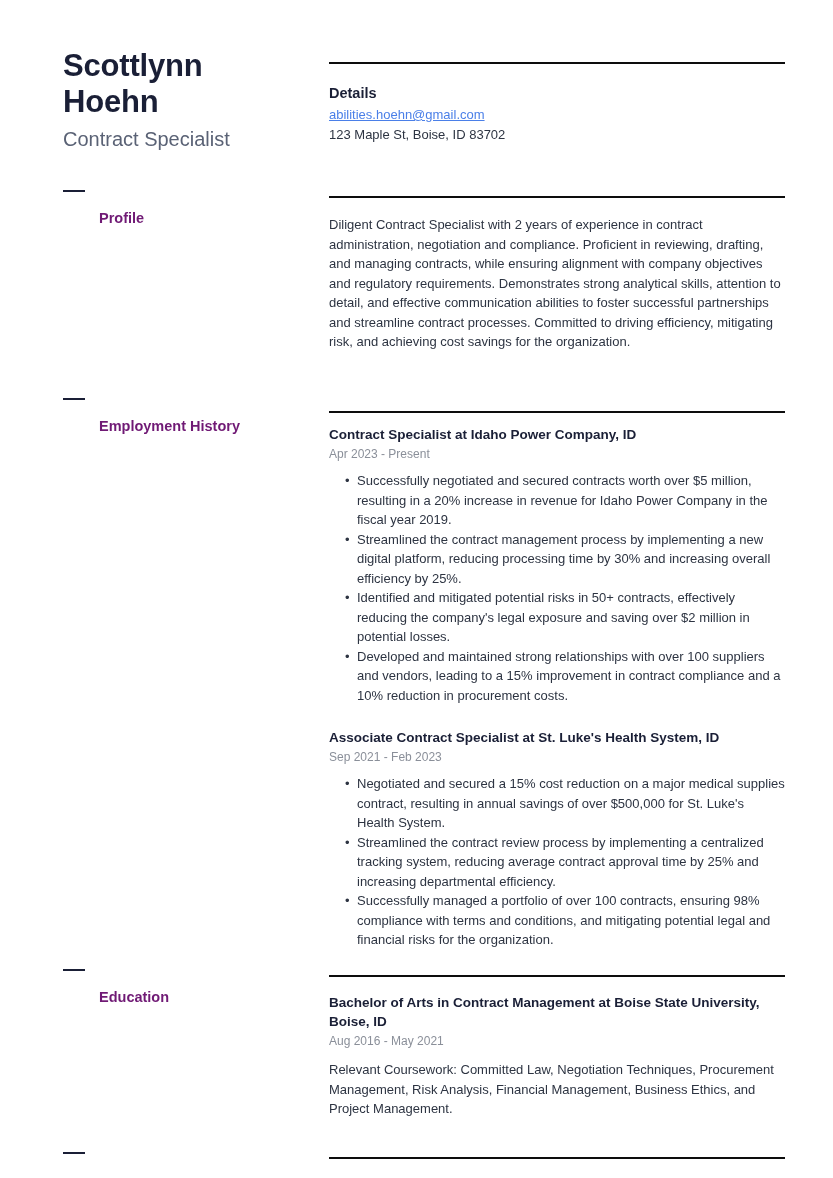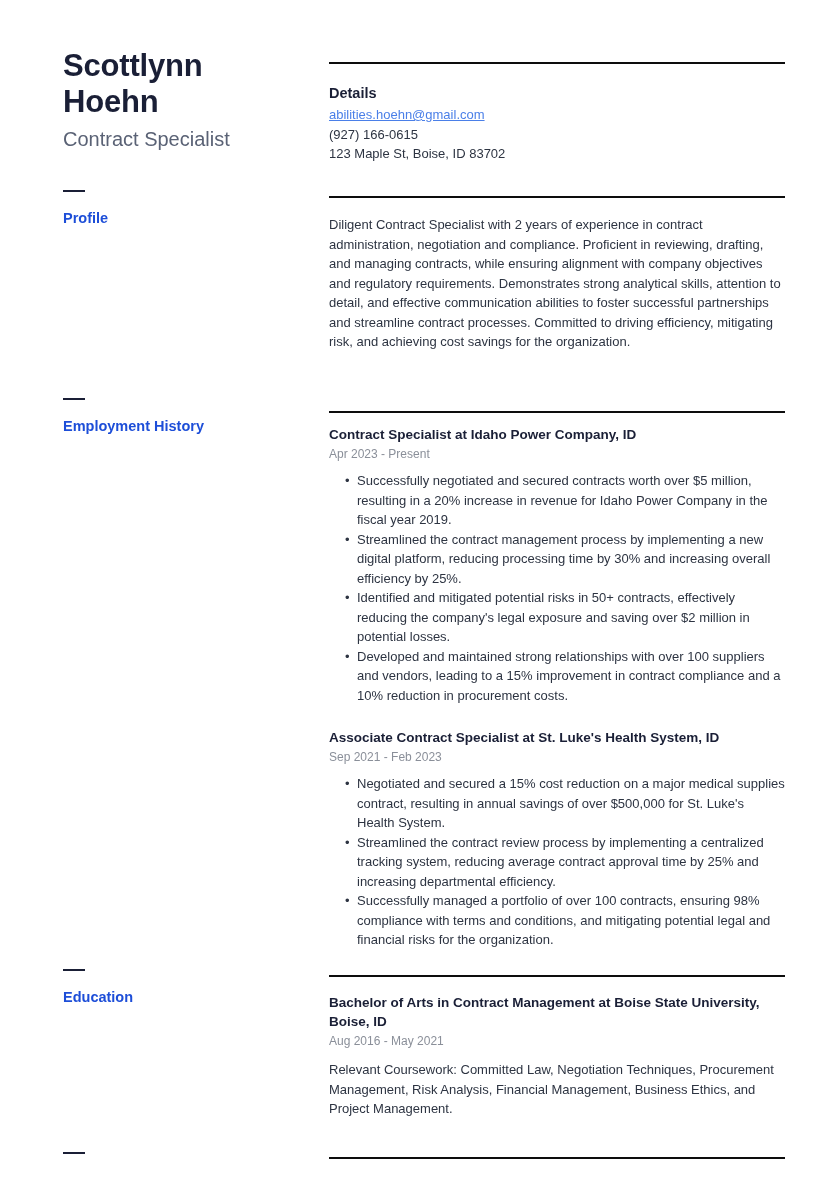--- a/index.html
+++ b/index.html
@@ -56,22 +56,23 @@
   }
   .side-dash {
     width: 22px;
     height: 2px;
     background: #1a1f36;
     margin-bottom: 17px;
   }
   .side-label {
     font-size: 14.5px;
     font-weight: bold;
-    color: #1d4ed8;
+    color: #701a75;
     line-height: 18px;
+    margin-left: 36px;
   }
   .rule {
     position: absolute;
     left: 329px;
     width: 456px;
     height: 2px;
     background: #0d0d0d;
   }
   .block {
     position: absolute;
@@ -177,21 +178,20 @@
 
   <div class="side-section" style="top:1152px;">
     <div class="side-dash"></div>
     <div class="side-label"></div>
   </div>
 
   <div class="rule" style="top:62px;"></div>
   <div class="block" style="top:82px;">
     <div class="h-detail">Details</div>
     <div><a class="detail-link" href="#">abilities.hoehn@gmail.com</a></div>
-    <div class="detail-line">(927) 166-0615</div>
     <div class="detail-line">123 Maple St, Boise, ID 83702</div>
   </div>
 
   <div class="rule" style="top:196px;"></div>
   <div class="block" style="top:215px;">
     <p class="body-text">Diligent Contract Specialist with 2 years of experience in contract administration, negotiation and compliance. Proficient in reviewing, drafting, and managing contracts, while ensuring alignment with company objectives and regulatory requirements. Demonstrates strong analytical skills, attention to detail, and effective communication abilities to foster successful partnerships and streamline contract processes. Committed to driving efficiency, mitigating risk, and achieving cost savings for the organization.</p>
   </div>
 
   <div class="rule" style="top:411px;"></div>
   <div class="block" style="top:425px;">

